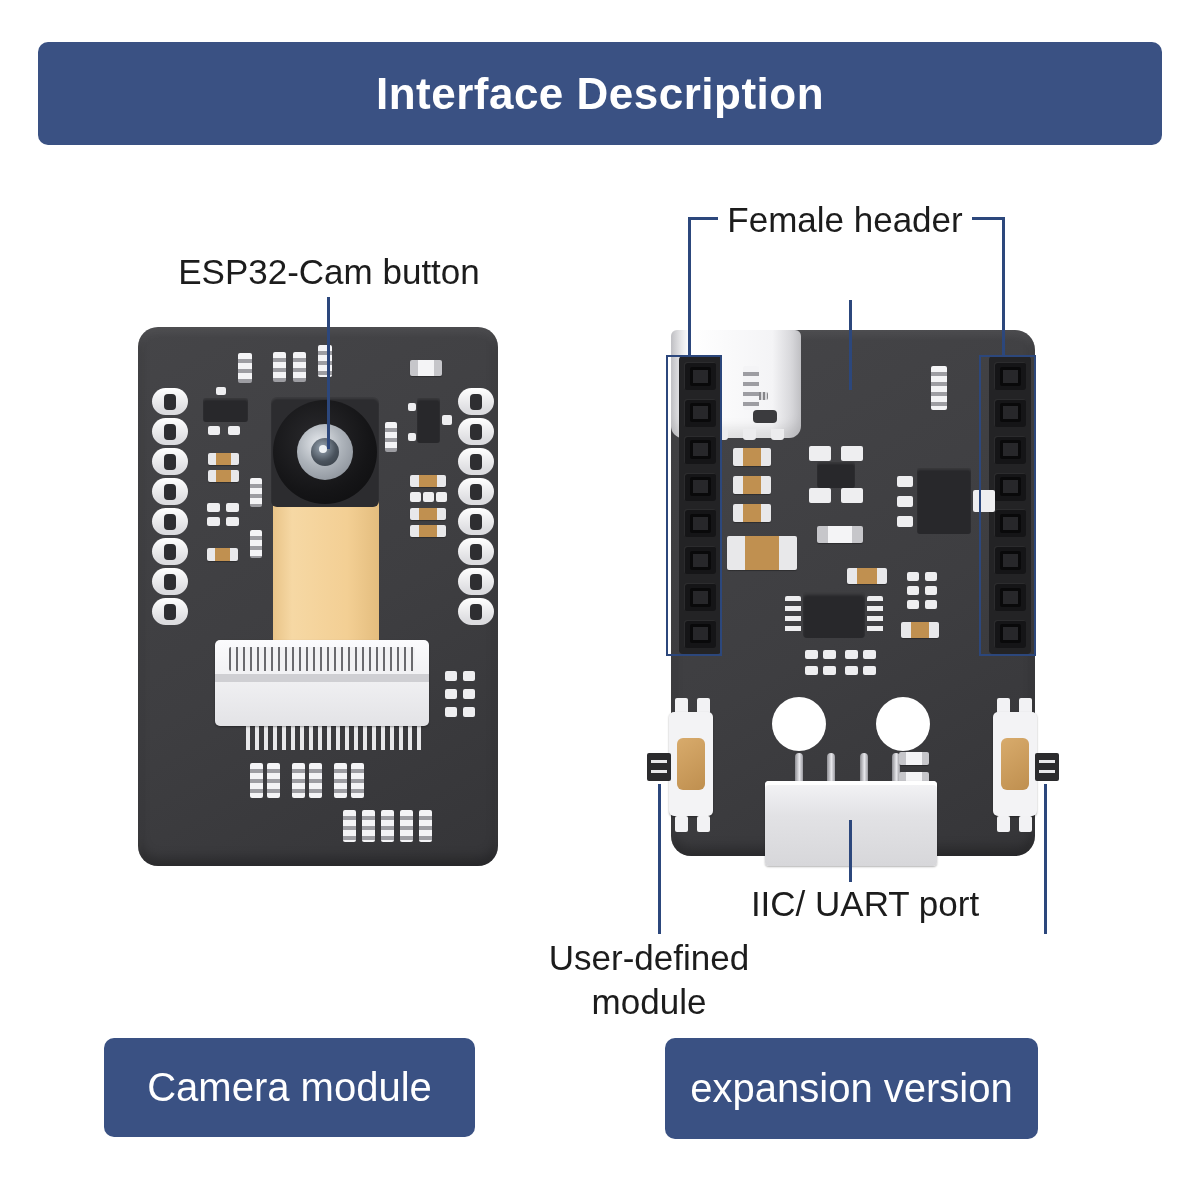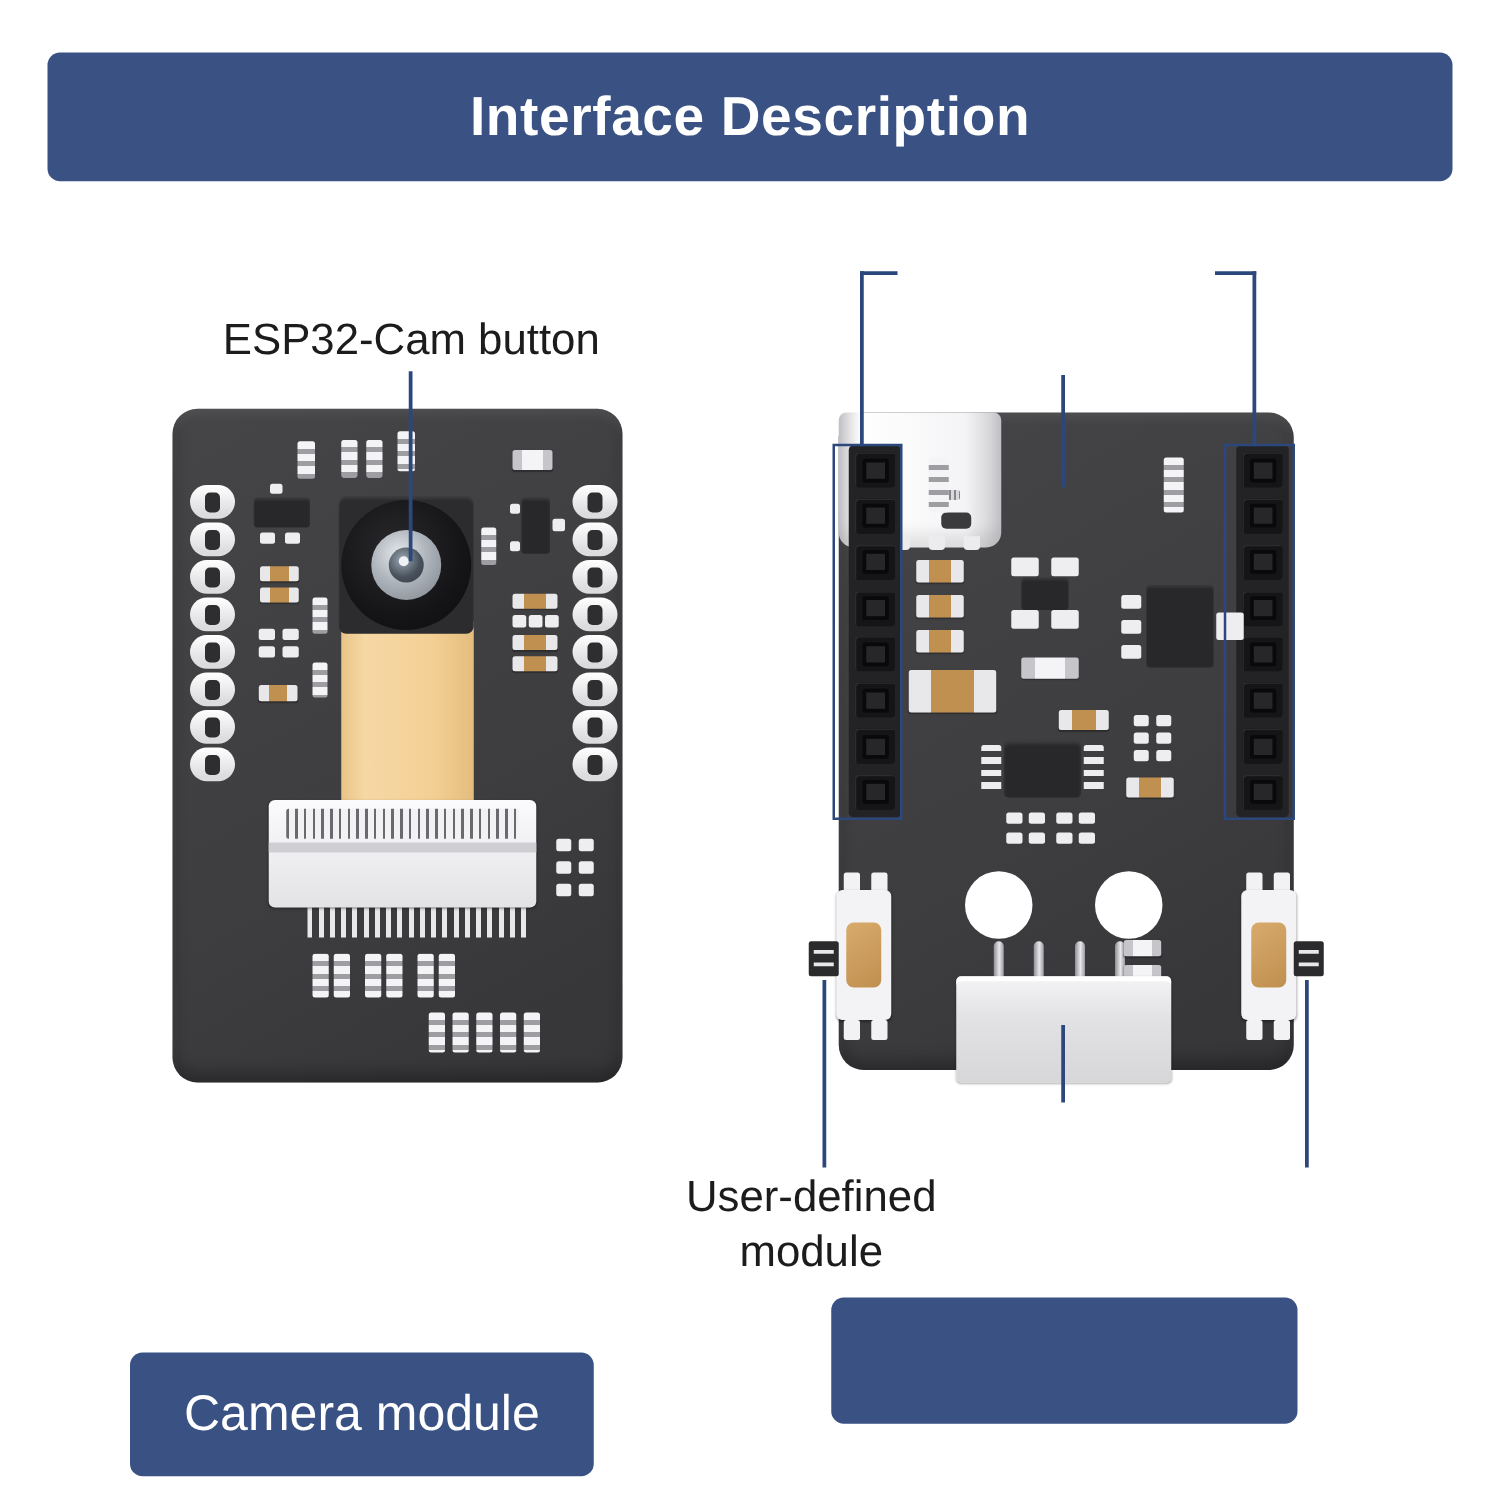--- a/index.html
+++ b/index.html
@@ -13,21 +13,21 @@
   .banner{
     left:38px;top:42px;width:1124px;height:103px;background:var(--banner);
     border-radius:10px;display:flex;align-items:center;justify-content:center;
   }
   .banner span{color:#fff;font-size:44px;font-weight:700;letter-spacing:.5px;}
   .badge{
     background:var(--banner);border-radius:10px;color:#fff;
     display:flex;flex-direction:column;align-items:center;justify-content:center;
     text-align:center;font-size:40px;line-height:47px;
   }
-  #badge-left{left:104px;top:1082px;width:371px;height:99px;align-items:center;}
+  #badge-left{left:104px;top:1038px;width:371px;height:99px;align-items:center;}
   #badge-right{left:665px;top:1038px;width:373px;height:101px;}
   
   .callout{color:var(--labeltext);font-size:35px;text-align:center;white-space:nowrap;z-index:8;}
   .cline{background:var(--line);z-index:7;}
   .crect{border:2px solid var(--line);background:transparent;z-index:7;}
   
   .board{
     background:linear-gradient(150deg,#454548 0%,#3e3e41 55%,#353538 100%);
     border-radius:20px;z-index:1;
     box-shadow:inset 0 5px 8px rgba(255,255,255,.07), inset 0 -8px 12px rgba(0,0,0,.28);
@@ -372,22 +372,25 @@
   <div class="abs cline" style="left:688px;top:217px;width:3px;height:140px"></div>
   <div class="abs cline" style="left:1002px;top:217px;width:3px;height:140px"></div>
   <div class="abs crect" style="left:666px;top:355px;width:52px;height:297px"></div>
   <div class="abs crect" style="left:979px;top:355px;width:53px;height:297px"></div>
   <div class="abs cline" style="left:849px;top:300px;width:3px;height:90px"></div>
   <div class="abs cline" style="left:849px;top:820px;width:3px;height:62px"></div>
   <div class="abs cline" style="left:658px;top:784px;width:3px;height:150px"></div>
   <div class="abs cline" style="left:1044px;top:784px;width:3px;height:150px"></div>
 
   <div class="abs callout" style="left:154px;top:252px;width:350px">ESP32-Cam button</div>
+  <div class="abs callout" style="left:715px;top:200px;width:260px">Female header</div>
+  <div class="abs callout" style="left:740px;top:884px;width:250px">IIC/ UART port</div>
   <div class="abs callout" style="left:520px;top:938px;width:258px">User-defined</div>
   <div class="abs callout" style="left:520px;top:982px;width:258px">module</div>
 
   <div class="abs badge" id="badge-left">
     <span>Camera module</span>
   </div>
   <div class="abs badge" id="badge-right">
+    <span>expansion version</span>
   </div>
 
 </div>
 
 </body></html>

